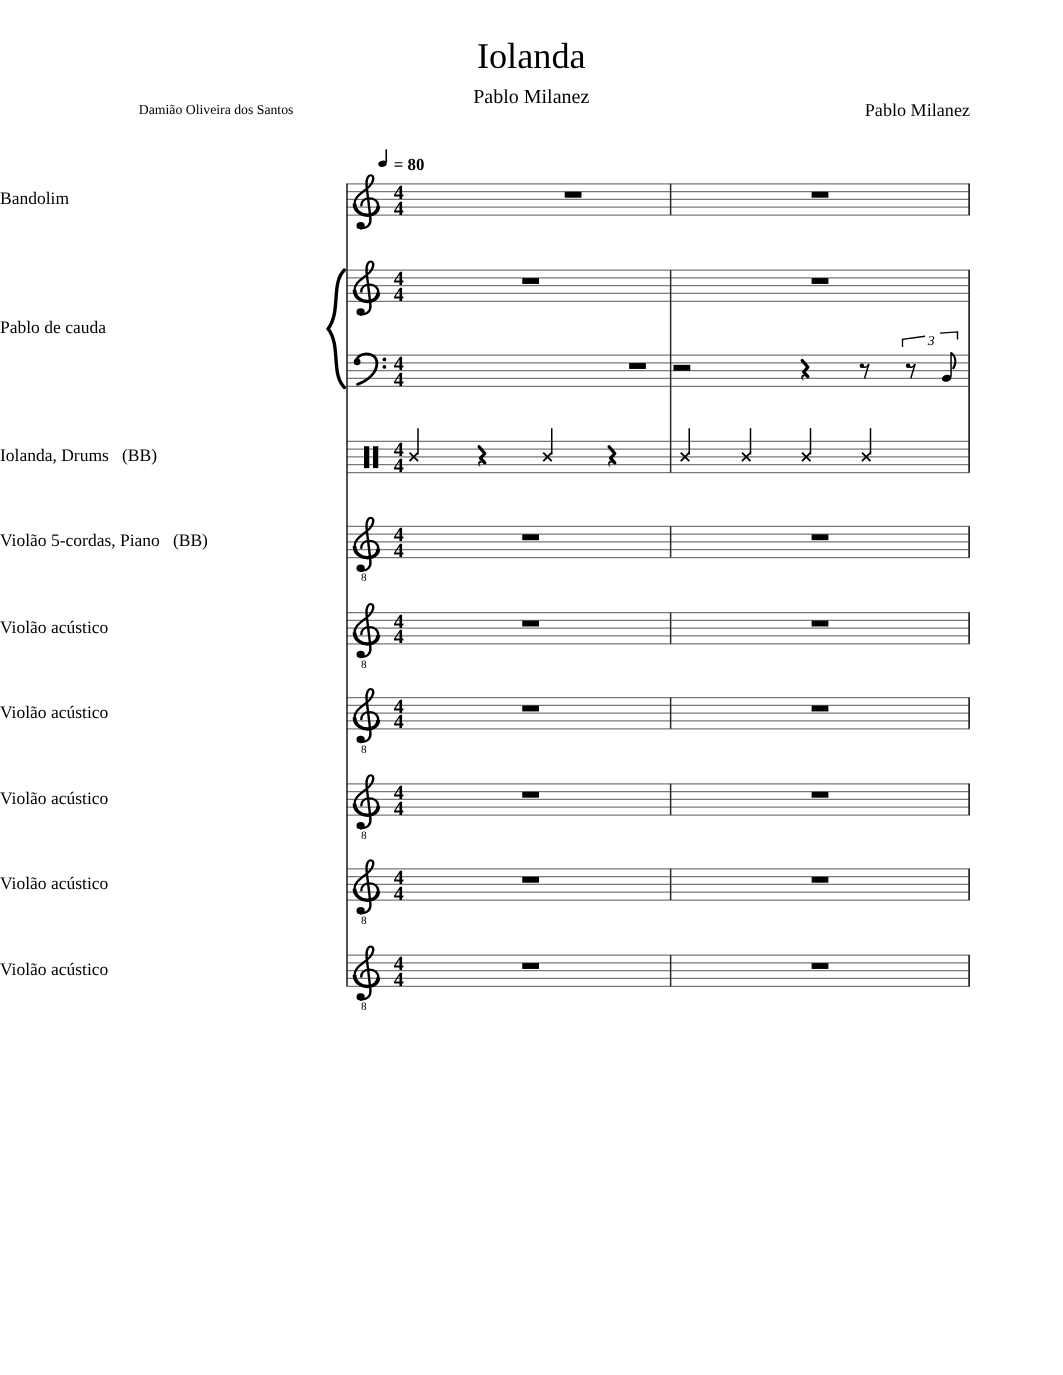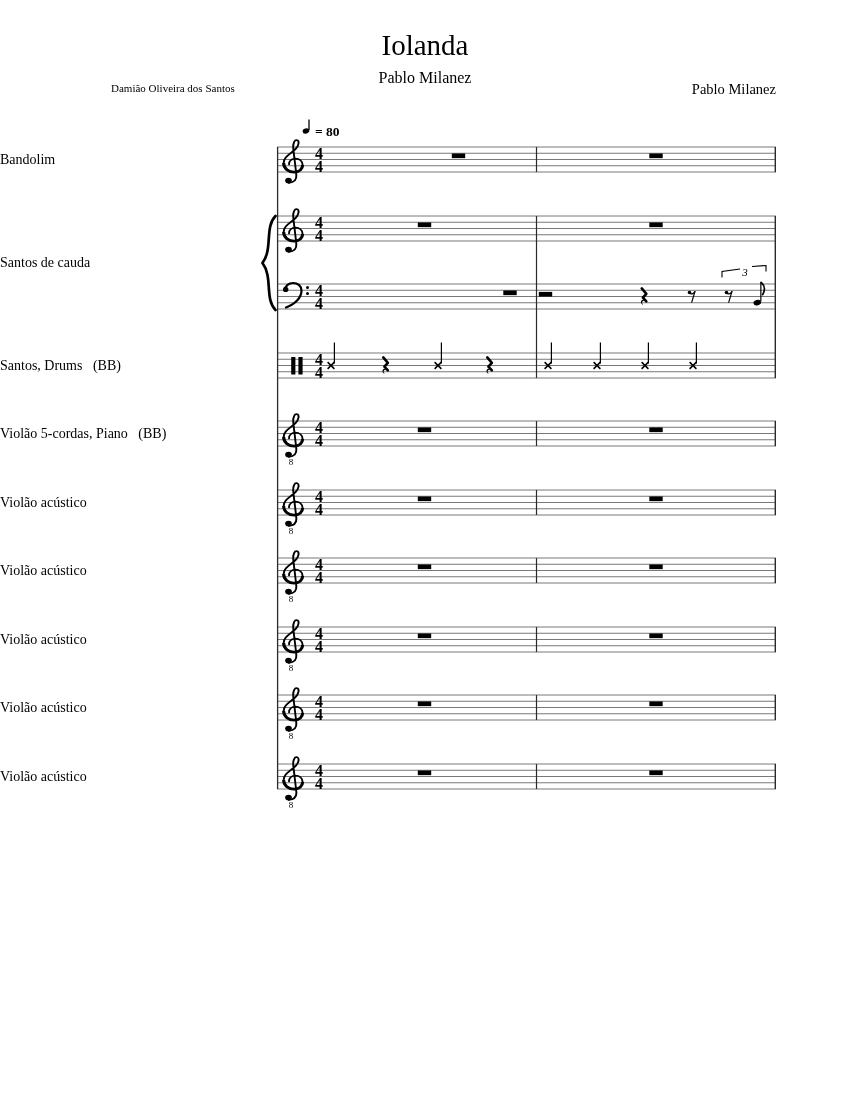--- a/index.html
+++ b/index.html
@@ -32,22 +32,22 @@
 </head>
 <body>
 
 <div class="page">
   <div class="title">Iolanda</div>
   <div class="subtitle">Pablo Milanez</div>
   <div class="credit-left">Damião Oliveira dos Santos</div>
   <div class="credit-right">Pablo Milanez</div>
 
   <div class="inst-label" style="top:150.5px">Bandolim</div>
-  <div class="inst-label" style="top:253.5px">Santos de cauda</div>
-  <div class="inst-label" style="top:356.5px">Santos, Drums   (BB)</div>
+  <div class="inst-label" style="top:253.5px">Pablo de cauda</div>
+  <div class="inst-label" style="top:356.5px">Iolanda, Drums   (BB)</div>
   <div class="inst-label" style="top:424.5px">Violão 5-cordas, Piano   (BB)</div>
   <div class="inst-label" style="top:493.5px">Violão acústico</div>
   <div class="inst-label" style="top:561.5px">Violão acústico</div>
   <div class="inst-label" style="top:630.5px">Violão acústico</div>
   <div class="inst-label" style="top:698.5px">Violão acústico</div>
   <div class="inst-label" style="top:767.5px">Violão acústico</div>
 
   <svg id="score-svg" width="850" height="1100" viewBox="0 0 850 1100" xmlns="http://www.w3.org/2000/svg">
       <g>
         <line x1="277" y1="147" x2="776" y2="147" stroke="#787878" stroke-width="1" stroke-linecap="butt"></line>

